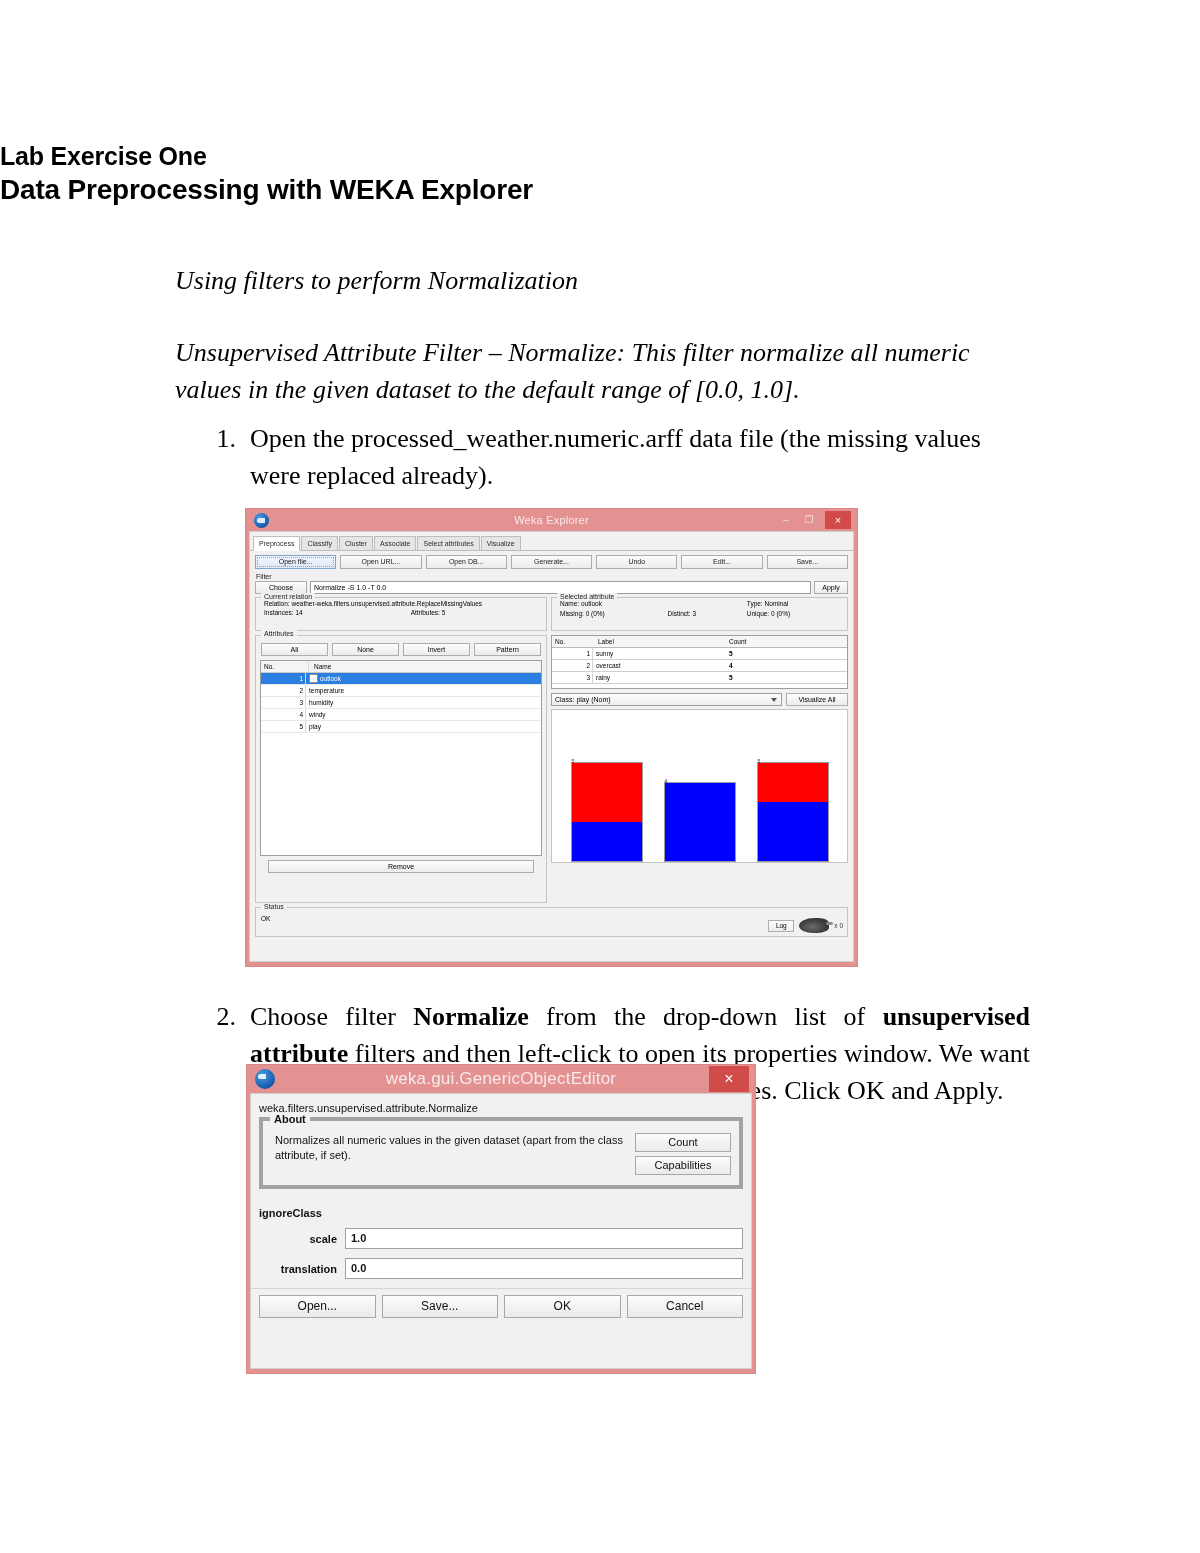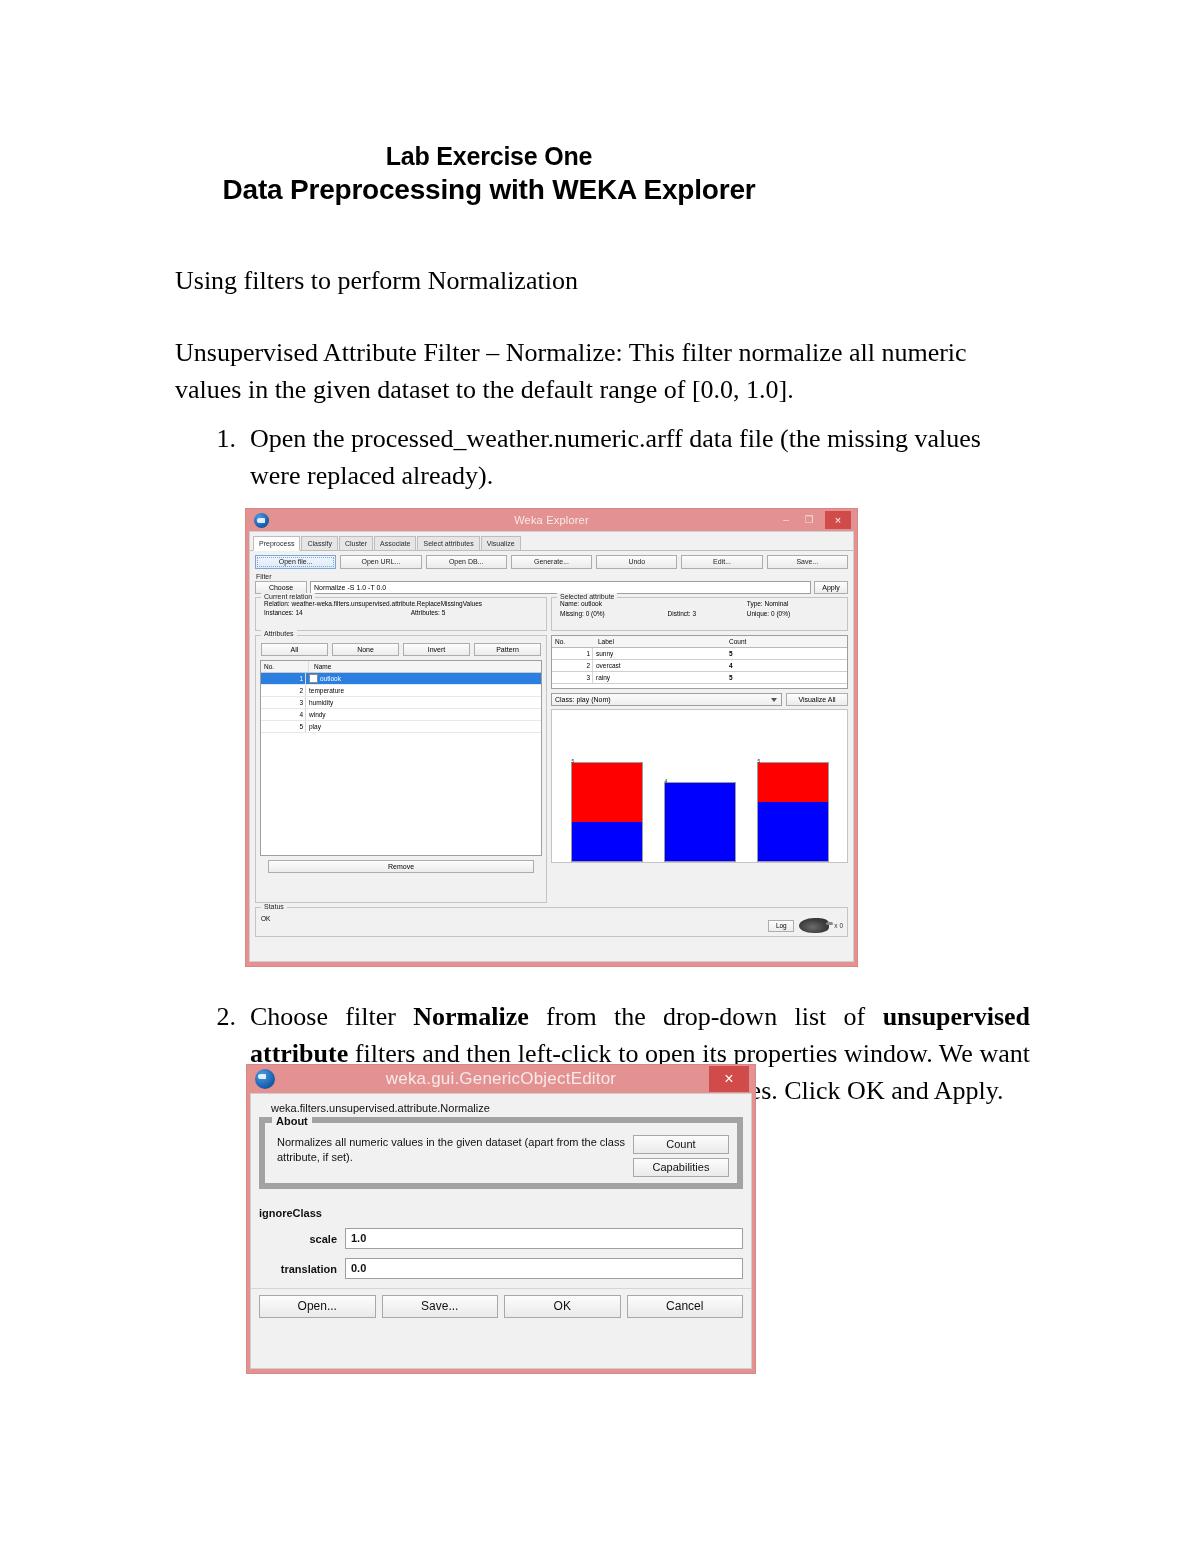--- a/index.html
+++ b/index.html
@@ -21,21 +21,21 @@
     inset: 0;
     padding: 0;
   }
 
   
   .doc-title-block {
     position: absolute;
     top: 140px;
     left: 0;
     width: 978px;
-    text-align: center;
+    text-align: left;
   }
   .doc-title-1 {
     font-family: "Liberation Sans", sans-serif;
     font-weight: bold;
     font-size: 25px;
     line-height: 32px;
     letter-spacing: -0.2px;
   }
   .doc-title-2 {
     font-family: "Liberation Sans", sans-serif;
@@ -45,20 +45,21 @@
     letter-spacing: -0.2px;
   }
 
   .para {
     position: absolute;
     left: 175px;
     width: 855px;
     font-size: 26px;
     line-height: 37px;
     font-family: "Liberation Serif", serif;
+    font-style: italic;
   }
   #para-intro { top: 262px; }
   #para-desc  { top: 334px; }
 
   .list-item {
     position: absolute;
     left: 210px;
     width: 820px;
     font-size: 26px;
     line-height: 37px;
@@ -580,24 +581,23 @@
   #goe-window .win-body {
     height: 276px;
     background: #f1f1f1;
     padding: 0;
   }
   .goe-class {
     font-size: 11px;
     padding: 8px 0 3px 8px;
     color: #111;
     font-family: "Liberation Sans", sans-serif;
-    margin-left: 12px;
   }
   .goe-about {
-    border: 6px solid #a3a3a3;
+    border: 4px solid #a3a3a3;
     margin: 0 8px;
     position: relative;
     height: 72px;
     box-sizing: border-box;
   }
   .goe-about-title {
     position: absolute;
     top: -8px; left: 7px;
     background: #f1f1f1;
     font-size: 11px;

